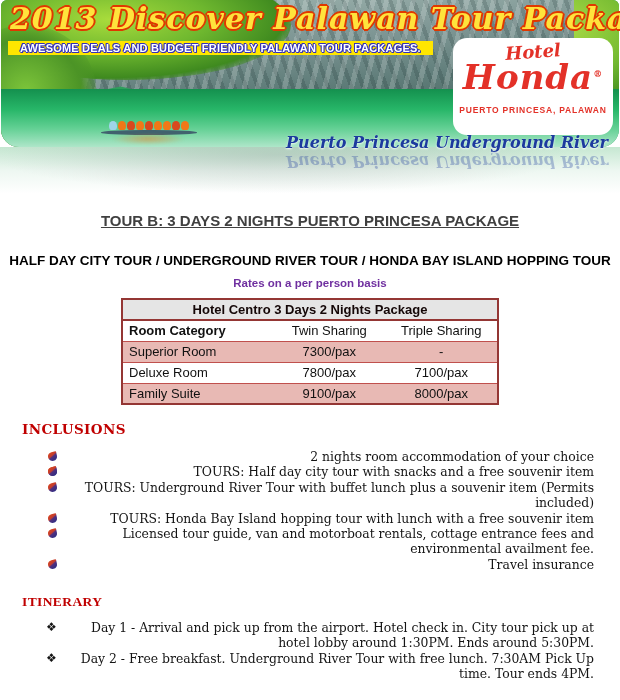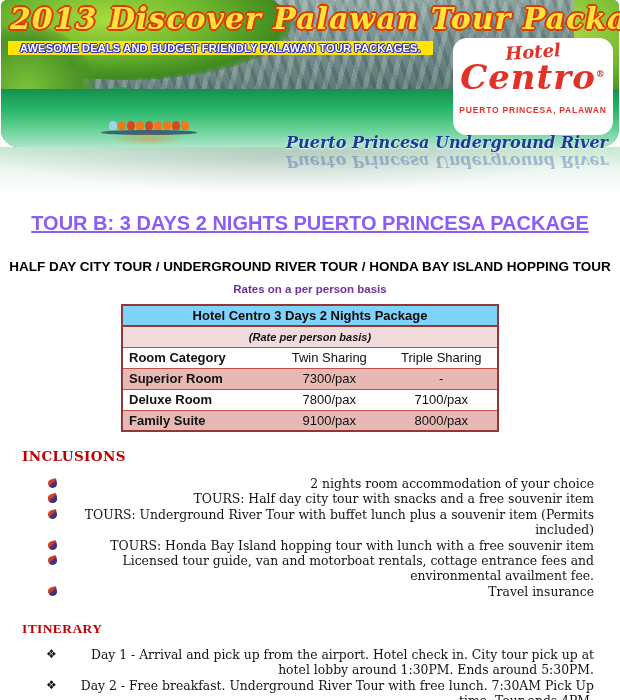--- a/index.html
+++ b/index.html
@@ -61,39 +61,39 @@
   .banner-caption { position:absolute; right:12px; top:133px; z-index:3;
             font-family:"DejaVu Serif", serif; font-style:italic; font-weight:bold;
             font-size:16px; color:#1c3a9e; white-space:nowrap;
             text-shadow:0 1px 2px rgba(255,255,255,0.9); }
   .banner-caption-reflect { position:absolute; right:12px; top:152px; z-index:2;
             font-family:"DejaVu Serif", serif; font-style:italic; font-weight:bold;
             font-size:16px; color:#1c3a9e; white-space:nowrap; transform:scaleY(-1);
             opacity:0.3; filter:blur(0.6px); }
 
   
-  .tour-title { margin-top:12px; text-align:center; color:#8b5cf6; font-size:20px;
+  .tour-title { margin-top:12px; text-align:center; color:#404040; font-size:15px;
             font-weight:bold; text-decoration:underline; }
   .tour-subtitle { margin-top:24px; text-align:center; color:#000000; font-size:13.5px; font-weight:bold; }
   .rates-note { margin-top:9px; text-align:center; color:#7030a0; font-size:11.5px; font-weight:bold; }
 
   
   table.package { width:378px; margin:9px auto 0; border-collapse:collapse;
             border:2px solid #943634; font-size:13px; color:#111; }
   table.package td { padding:2px 6px; height:21px; }
-  .t-title td { background:#7dd3fc; color:#140707; font-weight:bold; text-align:center;
+  .t-title td { background:#e5e5e5; color:#140707; font-weight:bold; text-align:center;
             font-size:13px; border-bottom:2px solid #943634; }
   .t-sub td { background:#f2dcdb; font-weight:bold; font-style:italic; text-align:center;
             font-size:11px; border-bottom:1px solid #c0504d; }
   .t-cols td { background:#ffffff; border-bottom:1px solid #c0504d; }
   .t-cols td:first-child { font-weight:bold; }
   .row-band td { background:#e8b9b4; border-bottom:1px solid #c0504d; }
   .row-plain td { background:#ffffff; border-bottom:1px solid #c0504d; }
   tr:last-child td { border-bottom:none; }
-  td.cat { text-align:left; padding-left:9px; font-weight:bold; width:152px; }
+  td.cat { text-align:left; padding-left:9px; font-weight:normal; width:152px; }
   td.val { text-align:center; width:113px; }
 
   
   .section-heading { font-family:"DejaVu Serif", serif; color:#c00000; font-weight:bold;
             font-size:13.5px; letter-spacing:0.4px; margin:16px 0 0 22px; }
   .section-heading.itin { margin-top:22px;font-family:Liberation Serif, serif; }
   ul.doc-list { list-style:none; margin:12px 0 0 46px; font-family:"DejaVu Serif", serif;
             font-size:12.4px; line-height:1.24; color:#141414;text-align:right; }
   ul.doc-list li { position:relative; padding-left:23px; max-width:548px; }
   .leaf-icon { position:absolute; left:2px; top:3px; width:9px; height:9px;
@@ -129,39 +129,36 @@
     </div>
     <div class="boat-reflect"></div>
   </div>
   <div class="reflection-band"></div>
 
   <div class="banner-title">2013 Discover Palawan Tour Packages</div>
   <div class="banner-subtitle">AWESOME DEALS AND BUDGET FRIENDLY PALAWAN TOUR PACKAGES.</div>
 
   <div class="logo-card">
     <div class="logo-hotel">Hotel</div>
-    <div class="logo-centro"><span>Centro</span><span class="logo-reg">®</span></div>
+    <div class="logo-centro"><span>Honda</span><span class="logo-reg">®</span></div>
     <div class="logo-sub">PUERTO PRINCESA, PALAWAN</div>
   </div>
 
   <div class="banner-caption">Puerto Princesa Underground River</div>
   <div class="banner-caption-reflect">Puerto Princesa Underground River</div>
 </div>
 
 <div class="tour-title">TOUR B: 3 DAYS 2 NIGHTS PUERTO PRINCESA PACKAGE</div>
 <div class="tour-subtitle">HALF DAY CITY TOUR / UNDERGROUND RIVER TOUR / HONDA BAY ISLAND HOPPING TOUR</div>
 <div class="rates-note">Rates on a per person basis</div>
 
 <table class="package">
   <tbody>
     <tr class="t-title">
       <td colspan="3">Hotel Centro 3 Days 2 Nights Package</td>
-    </tr>
-    <tr class="t-sub">
-      <td colspan="3">(Rate per person basis)</td>
     </tr>
     <tr class="t-cols">
       <td class="cat">Room Category</td>
       <td class="val">Twin Sharing</td>
       <td class="val">Triple Sharing</td>
     </tr>
     <tr class="row-band">
       <td class="cat">Superior Room</td>
       <td class="val">7300/pax</td>
       <td class="val">-</td>

